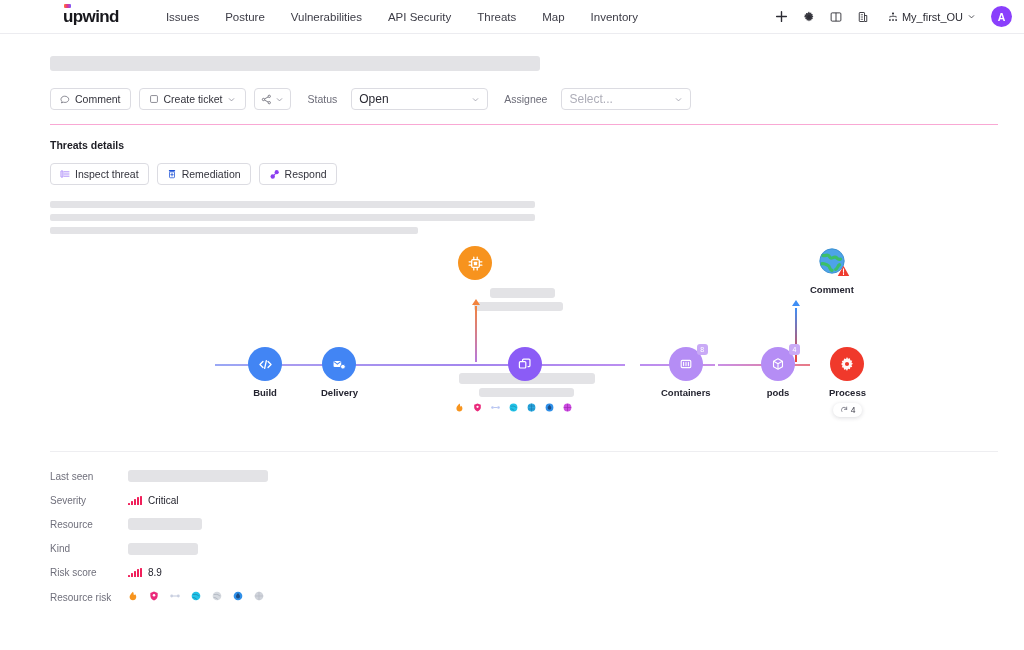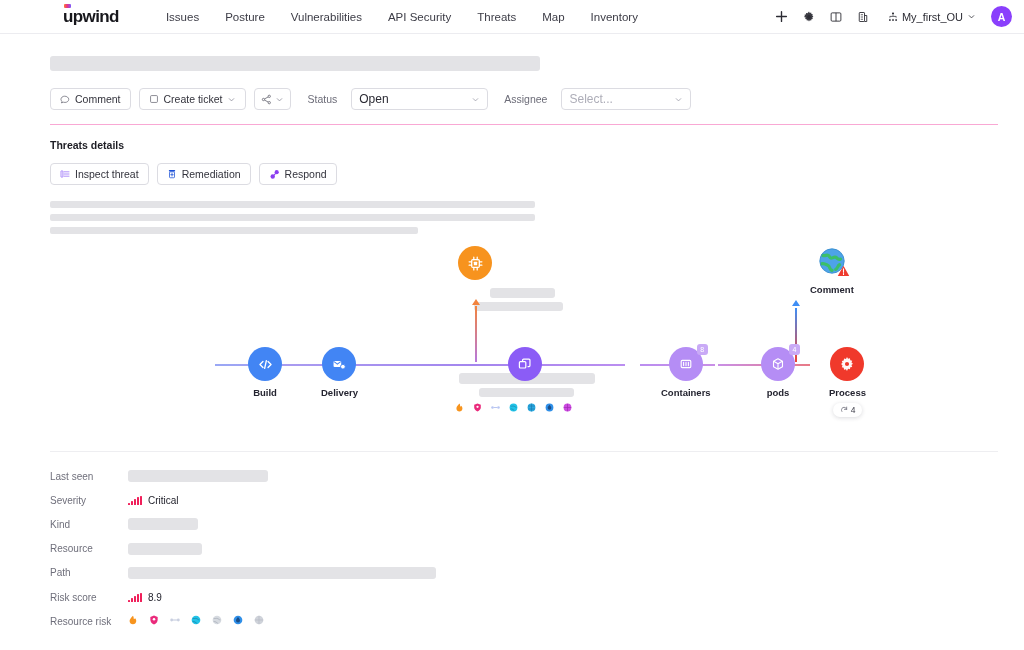--- a/index.html
+++ b/index.html
@@ -548,39 +548,33 @@
               <i></i>
               <i></i>
               <i></i>
               <i></i>
             </span>
           <span>Critical</span>
         </div>
       </div>
 
       <div class="drow">
+        <div class="dlabel">Resource</div>
+        <div class="dval">
+          <span class="redact" style="width:74px;height:12px;"></span>
+        </div>
+      </div>
+
+      <div class="drow">
         <div class="dlabel">Kind</div>
         <div class="dval">
           <span class="redact" style="width:70px;height:12px;"></span>
         </div>
       </div>
 
-      <div class="drow">
-        <div class="dlabel">Resource</div>
-        <div class="dval">
-          <span class="redact" style="width:74px;height:12px;"></span>
-        </div>
-      </div>
-
-      <div class="drow">
-        <div class="dlabel">Path</div>
-        <div class="dval">
-          <span class="redact" style="width:308px;height:12px;"></span>
-        </div>
-      </div>
 
       <div class="drow">
         <div class="dlabel">Risk score</div>
         <div class="dval">
           <span class="bars">
               <i></i>
               <i></i>
               <i></i>
               <i></i>
               <i></i>

